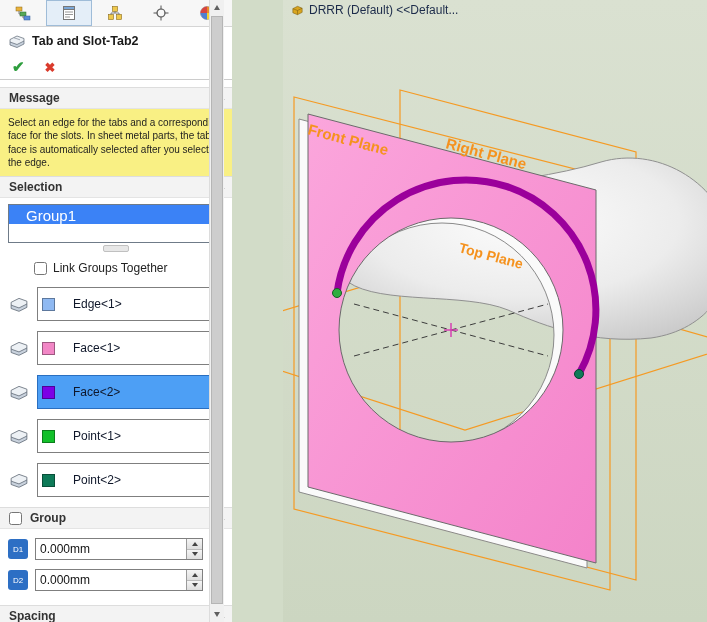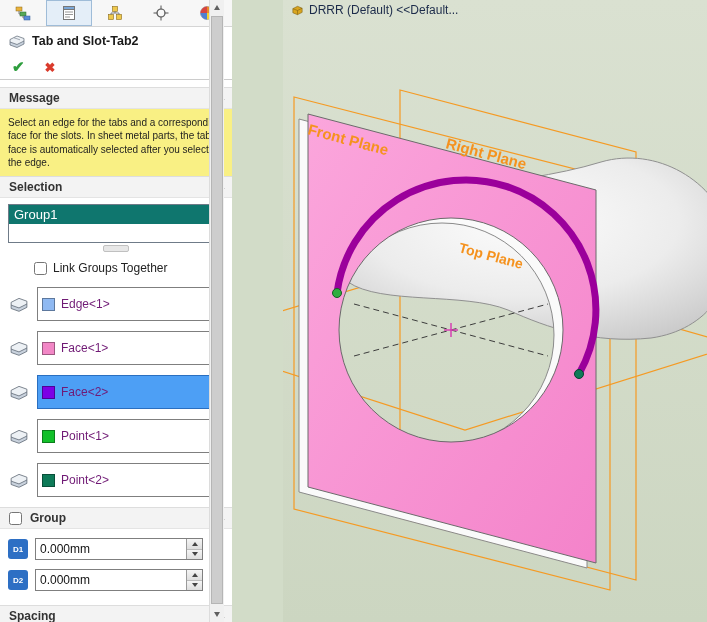--- a/index.html
+++ b/index.html
@@ -23,37 +23,37 @@
   .ok { color:#2e9e3e; font-size:15px; font-weight:bold; }
   .cancel { color:#da3b2c; font-size:13px; font-weight:bold; }
 
   .sec { height:22px; background:#f3f3f3; border-top:1px solid #dddddd; border-bottom:1px solid #e4e4e4; display:flex; align-items:center; padding:0 9px; font-size:12px; font-weight:bold; color:#333; }
   .sec .caret { width:7px; height:7px; border-left:2px solid #555; border-top:2px solid #555; transform:rotate(45deg); margin-left:auto; margin-top:3px; }
   .sec.first { margin-top:7px; }
 
   .msg-box { background:#f9f084; padding:7px 8px; font-size:10px; line-height:1.33; color:#1e1e1e; }
 
   .group-box { margin:6px 8px 0 8px; height:39px; border:1px solid #6f7b88; background:#fff; }
-  .group-row { height:19px; background:#0f766e; color:#fff; font-size:13px; padding:2px 5px; }
+  .group-row { height:19px; background:#3b82f6; color:#fff; font-size:15px; padding:2px 17px; }
   .grip { width:26px; height:7px; margin:2px auto 0 auto; background:#e7e7e7; border:1px solid #c0c0c0; border-radius:2px; }
 
   .chk-row { display:flex; align-items:center; gap:6px; margin:9px 0 0 34px; font-size:12px; color:#222; }
   .chk-row input, .sec input { width:13px; height:13px; }
 
   .btn { display:block; margin:8px auto 0 auto; width:112px; height:22px; background:linear-gradient(#f6f6f6,#dcdcdc); border:1px solid #979797; border-radius:2px; font-size:12px; color:#222; font-family:inherit; }
 
   .fields { margin-top:12px; }
   .field-row { display:flex; align-items:center; gap:7px; padding:0 9px 0 8px; margin-bottom:10px; }
   .sel-icon { width:22px; height:18px; flex:none; }
-  .field { flex:1; height:21px; border:1px solid #7f7f7f; background:#fff; display:flex; align-items:center; gap:6px; padding:16px 4px; font-size:12px; color:#701a75; }
+  .field { flex:1; height:21px; border:1px solid #7f7f7f; background:#fff; display:flex; align-items:center; gap:18px; padding:16px 4px; font-size:12px; color:#0f172a; }
   .field.selected { background:#4d9ff5; border-color:#2a6fc0; }
   .swatch { width:13px; height:13px; border:1px solid rgba(0,0,0,.35); flex:none; }
 
   .off-row { display:flex; align-items:center; gap:7px; padding-left:8px; margin-top:9px; }
-  .dim-icon { width:20px; height:20px; border-radius:3px; background:#2d6fc4; color:#fff; font-size:8px; font-weight:bold; display:flex; align-items:center; justify-content:center; flex:none; }
+  .dim-icon { width:20px; height:20px; border-radius:3px; background:#2d6fc4; color:#fff; font-size:8px; font-weight:normal; display:flex; align-items:center; justify-content:center; flex:none; }
   .spin { width:168px; height:22px; border:1px solid #7f7f7f; background:#fff; display:flex; }
   .spin input { flex:1; min-width:0; border:0; outline:none; font-size:12px; padding:0 4px; font-family:inherit; color:#111; }
   .spin .btns { width:16px; border-left:1px solid #9a9a9a; display:flex; flex-direction:column; }
   .spin .btns .sbtn { flex:1; display:flex; align-items:center; justify-content:center; background:linear-gradient(#f5f5f5,#dedede); border-bottom:1px solid #bbb; }
   .spin .btns .sbtn:last-child { border-bottom:0; }
   .tri-up { width:0; height:0; border-left:3px solid transparent; border-right:3px solid transparent; border-bottom:4px solid #444; }
   .tri-down { width:0; height:0; border-left:3px solid transparent; border-right:3px solid transparent; border-top:4px solid #444; }
 
   
   .scrollbar { position:absolute; right:0; top:0; width:15px; height:622px; background:#f0f0f0; border-left:1px solid #dcdcdc; }

